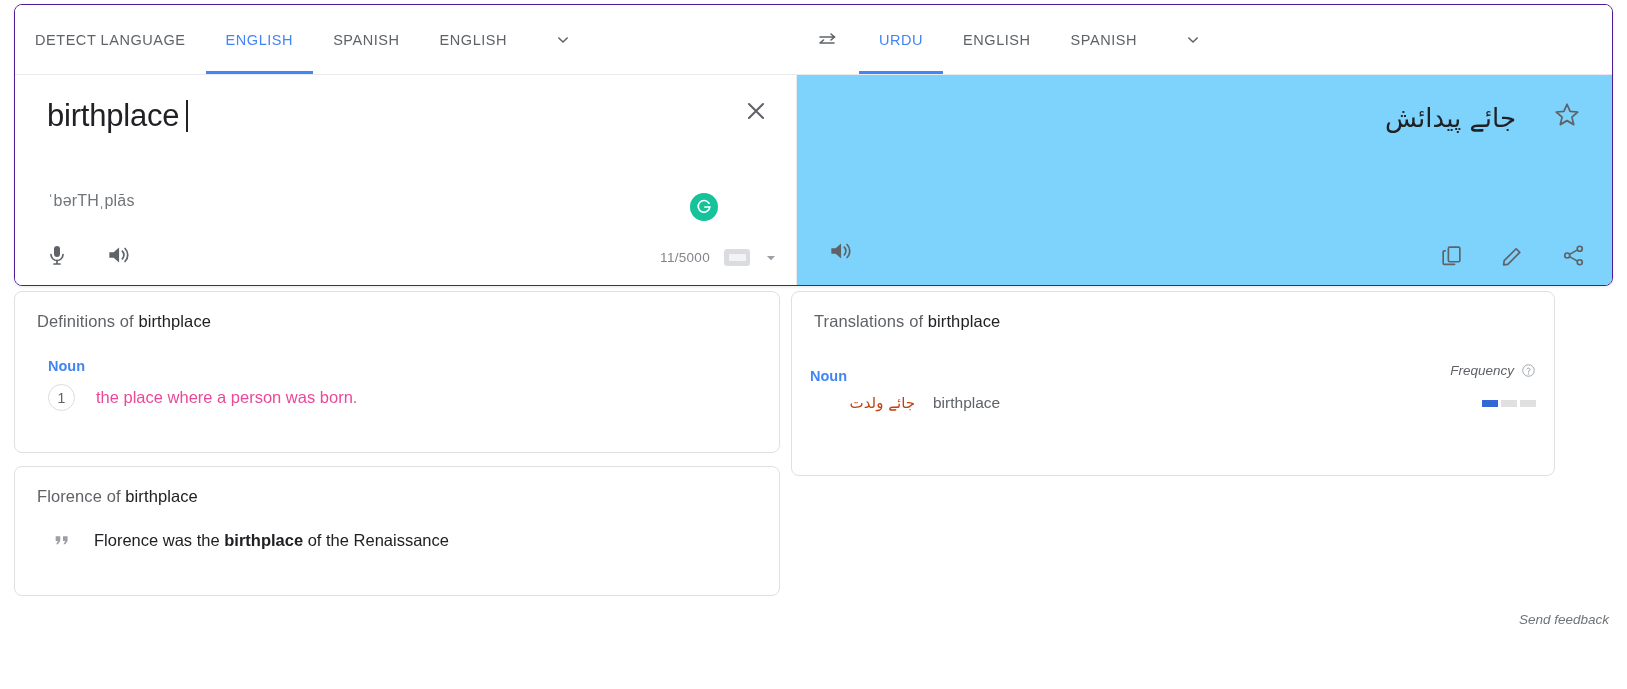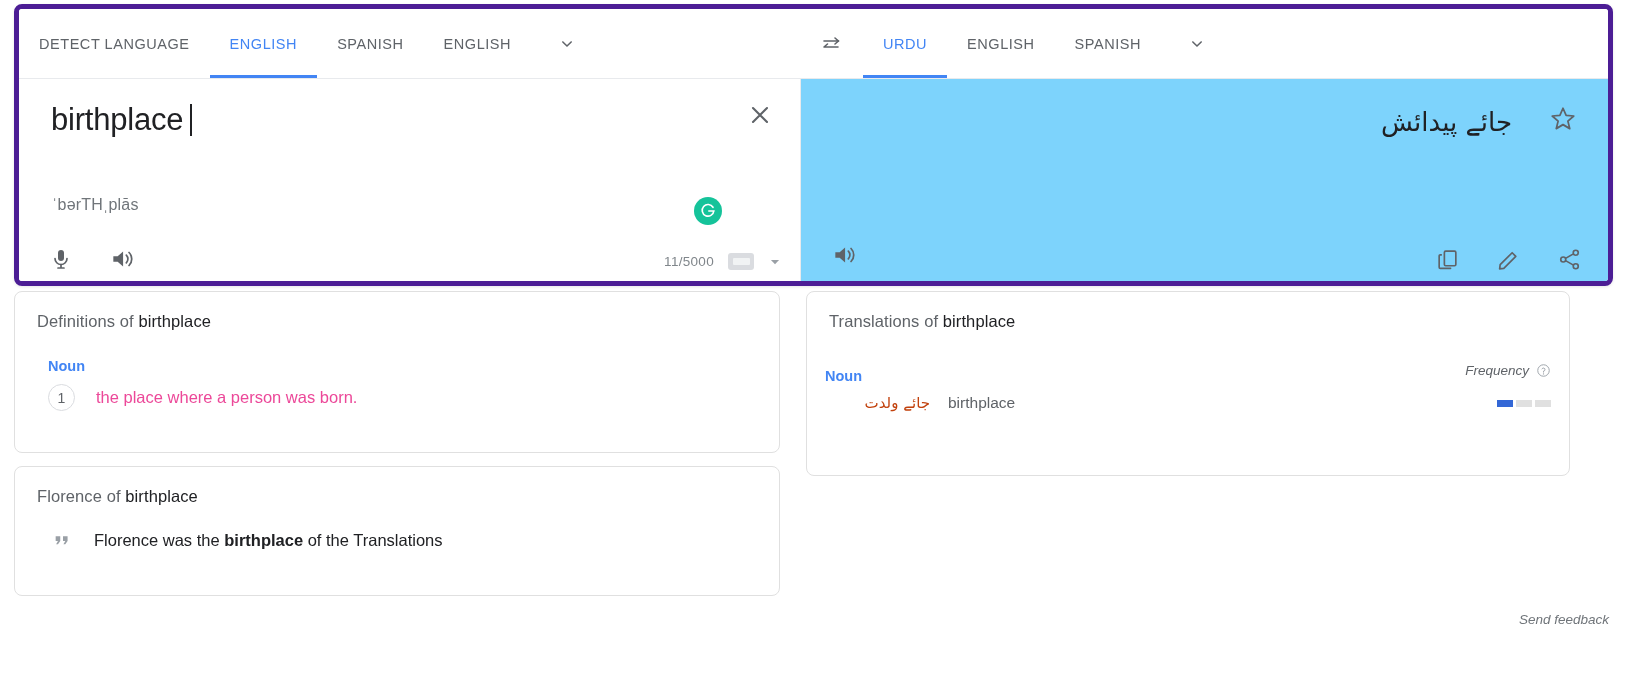--- a/index.html
+++ b/index.html
@@ -16,21 +16,21 @@
     height: 689px;
     background: #ffffff;
   }
 
   
   .translate-card {
     position: absolute;
     left: 14px; top: 4px;
     width: 1599px; height: 282px;
     background: #fff;
-    border: 5px solid #4c1d95;
+    border: 1px solid #4c1d95;
     border-radius: 8px;
     box-shadow: 0 1px 3px rgba(60,64,67,.12);
     overflow: hidden;
   }
 
   
   .lang-bar {
     position: relative;
     height: 70px;
     display: flex;
@@ -201,21 +201,21 @@
 
   
   .card {
     position: absolute;
     background: #fff;
     border: 1px solid #e0e0e0;
     border-radius: 8px;
   }
   #definitions-card { left: 14px; top: 291px; width: 766px; height: 162px; padding-left: 20px; }
   #examples-card   { left: 14px; top: 466px; width: 766px; height: 130px; }
-  #translations-card { left: 791px; top: 291px; width: 764px; height: 185px; margin-left: 15px; }
+  #translations-card { left: 791px; top: 291px; width: 764px; height: 185px; }
 
   .card-title {
     position: absolute;
     left: 22px; top: 20px;
     font-size: 16.5px;
     color: #5f6368;
     letter-spacing: .1px;
   }
   .card-title b { color: #202124; font-weight: 400; }
 
@@ -455,21 +455,21 @@
     </div>
   </div>
 
   <div class="card" id="examples-card">
     <div class="card-title"><span>Florence of </span><b>birthplace</b></div>
     <div class="ex-row">
       <svg class="quote-ico" width="22" height="22" viewBox="0 0 24 24">
         <path d="M4 8 L9 8 L9 13 L6.5 16.5 L4.5 16.5 L6.5 13 L4 13 Z" fill="#9aa0a6"></path>
         <path d="M12 8 L17 8 L17 13 L14.5 16.5 L12.5 16.5 L14.5 13 L12 13 Z" fill="#9aa0a6"></path>
       </svg>
-      <div class="ex-text"><span>Florence was the </span><b>birthplace</b><span> of the Translations</span></div>
+      <div class="ex-text"><span>Florence was the </span><b>birthplace</b><span> of the Renaissance</span></div>
     </div>
   </div>
 
   <div class="card" id="translations-card">
     <div class="card-title"><span>Translations of </span><b>birthplace</b></div>
     <div class="pos-label" id="trn-pos">Noun</div>
 
     <div class="freq-head">
       <span class="freq-label">Frequency</span>
       <svg width="15" height="15" viewBox="0 0 24 24">

